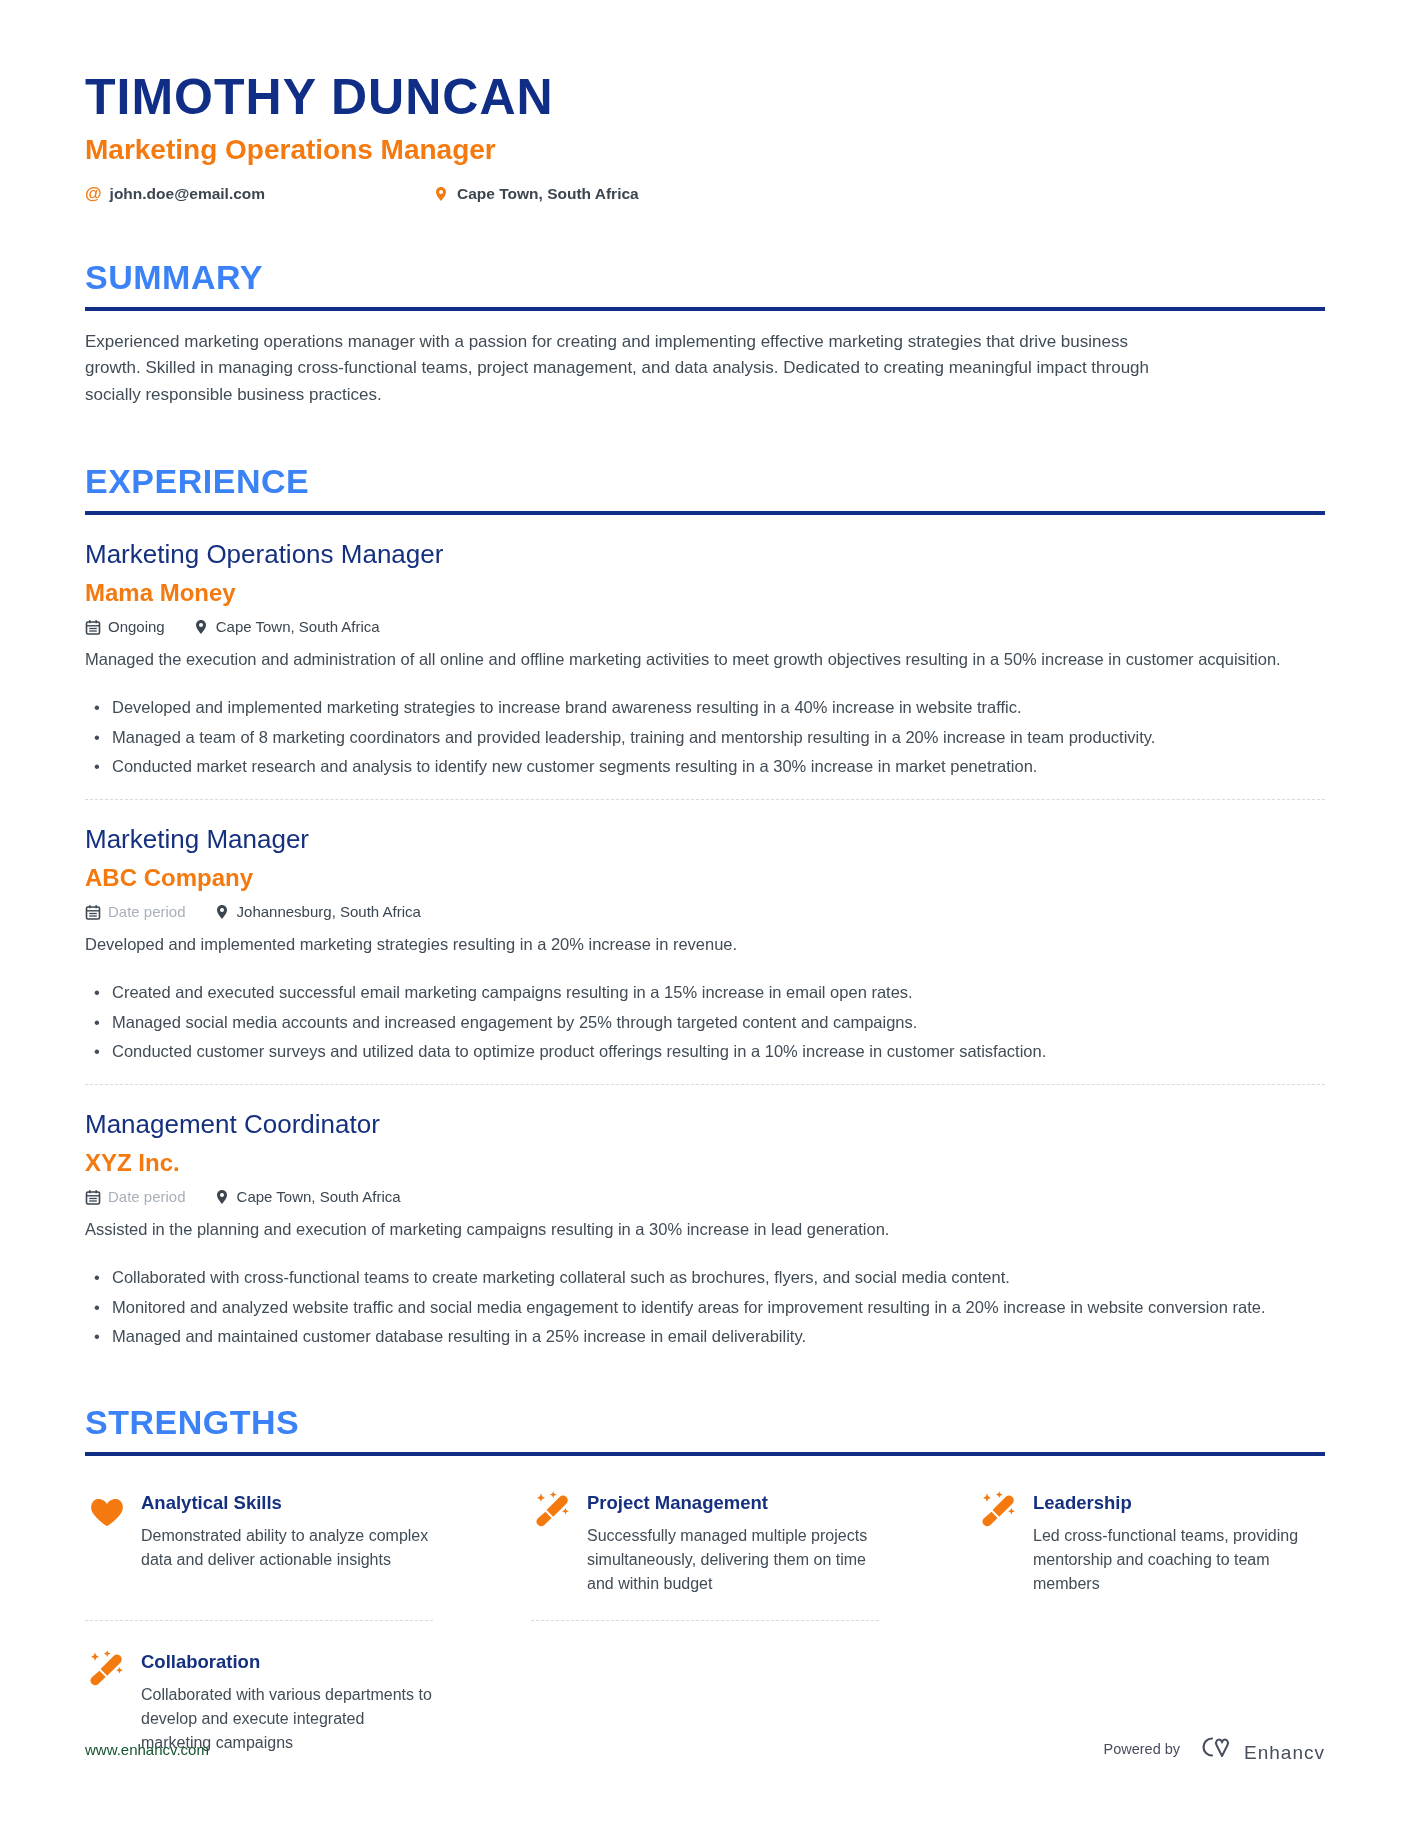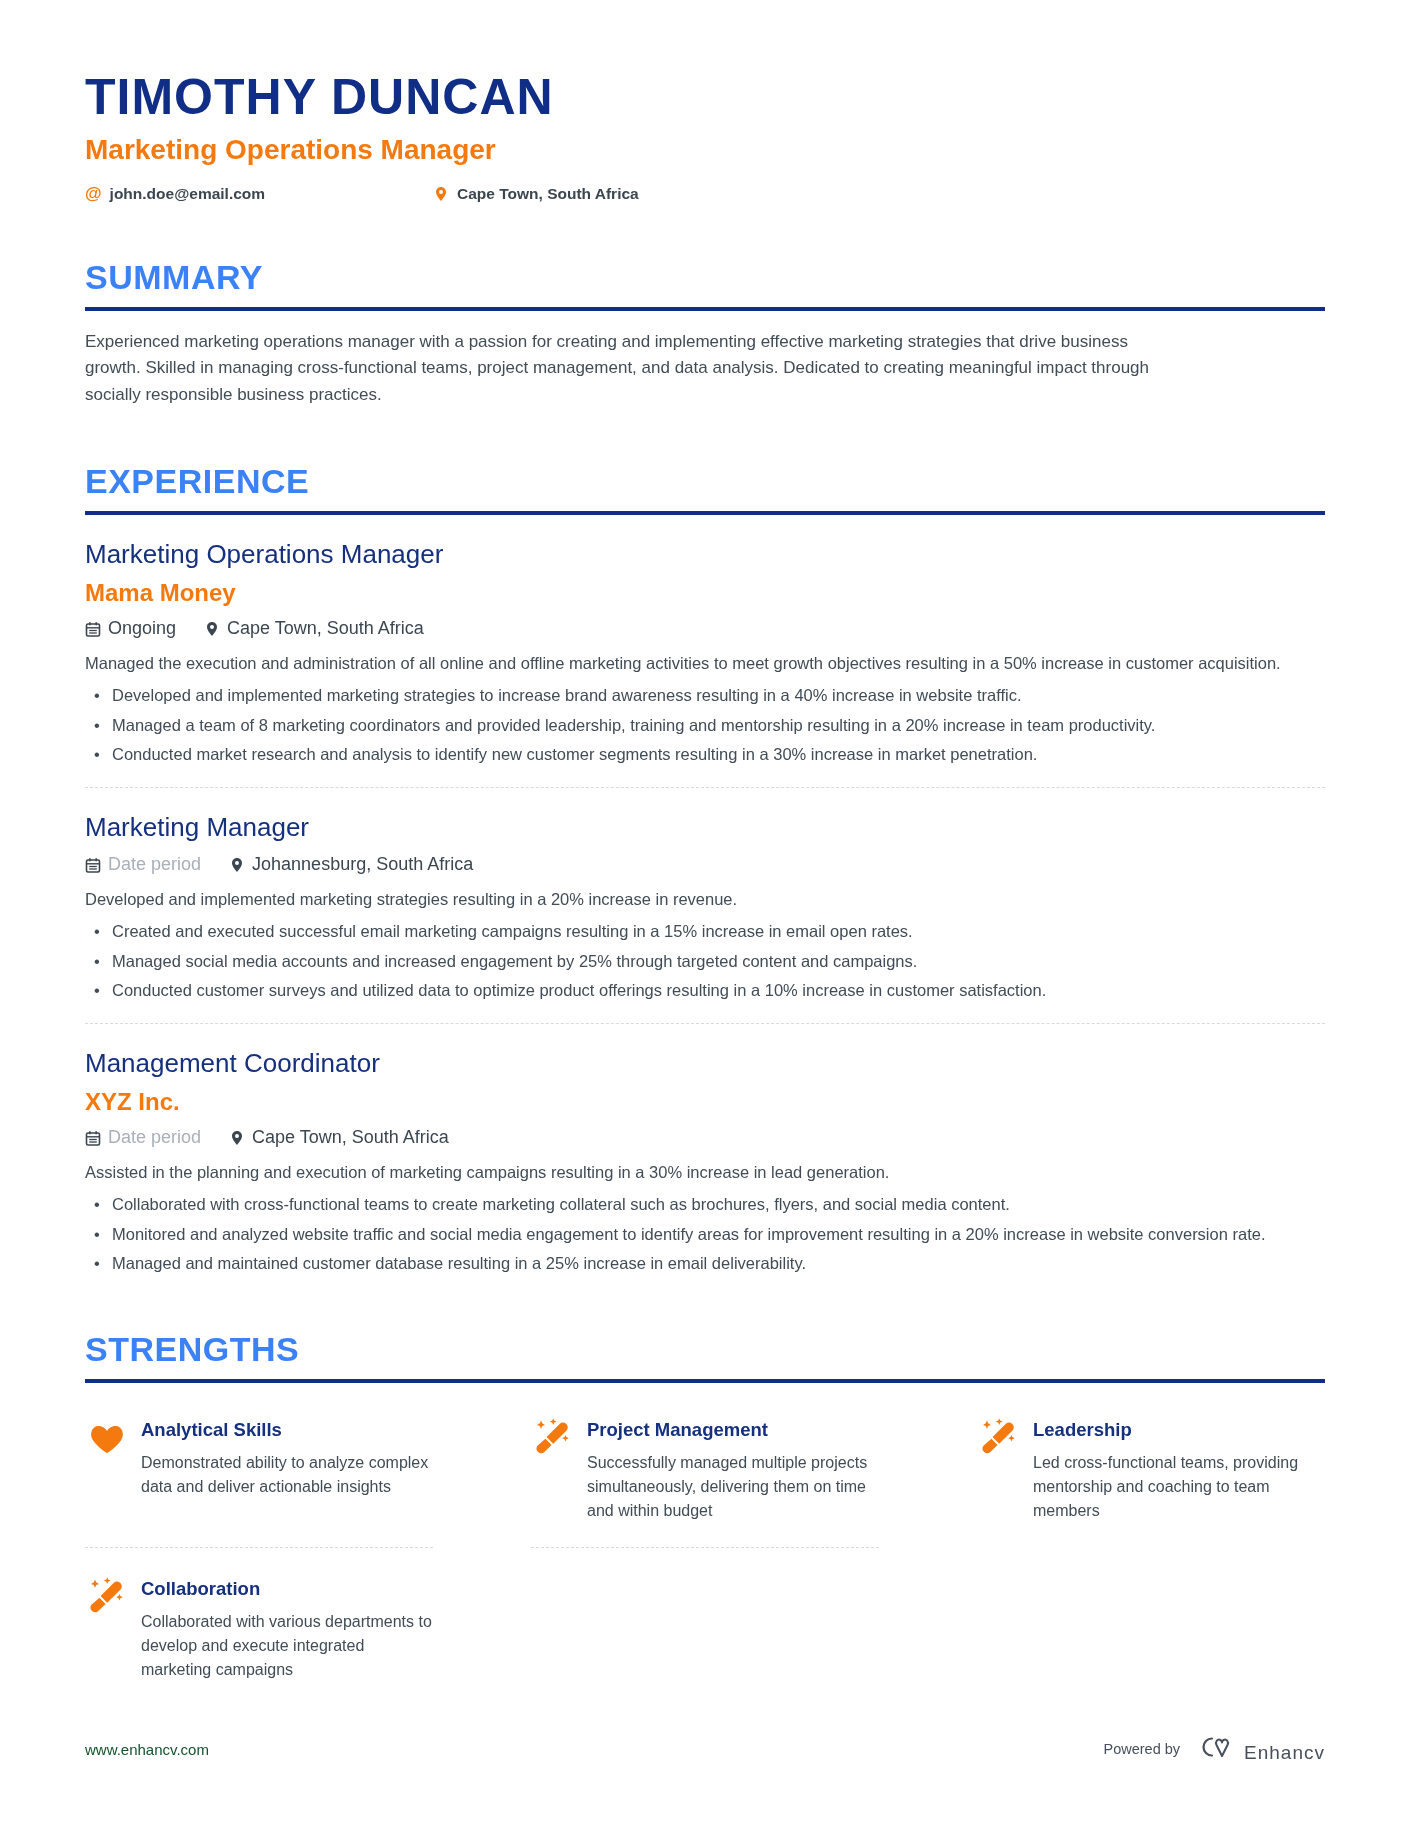--- a/index.html
+++ b/index.html
@@ -75,35 +75,35 @@
   .company {
     margin-top: 9px;
     font-size: 24px;
     font-weight: bold;
     color: #f4790e;
   }
   .meta-row {
     display: flex;
     align-items: flex-start;
     margin-top: 11px;
-    font-size: 18px;
+    font-size: 15px;
     color: #3c4650;
   }
   .meta-item { display: flex; align-items: center; margin-right: 28px; }
   .meta-item svg { margin-right: 7px; flex: 0 0 auto; }
   .meta-muted { color: #a9b0ba; }
   .job-desc {
     margin-top: 12px;
     font-size: 16.5px;
     line-height: 1.5;
     color: #414c56;
   }
   .job-bullets {
     list-style: none;
-    margin-top: 7px;
+    margin-top: 23px;
   }
   .job-bullets li {
     position: relative;
     padding-left: 27px;
     font-size: 16.5px;
     line-height: 1.5;
     margin-top: 5px;
     color: #414c56;
   }
   .job-bullets li::before {
@@ -259,20 +259,21 @@
       <ul class="job-bullets">
         <li>Developed and implemented marketing strategies to increase brand awareness resulting in a 40% increase in website traffic.</li>
         <li>Managed a team of 8 marketing coordinators and provided leadership, training and mentorship resulting in a 20% increase in team productivity.</li>
         <li>Conducted market research and analysis to identify new customer segments resulting in a 30% increase in market penetration.</li>
       </ul>
       <hr class="job-divider">
     </article>
 
     <article class="job">
       <h3 class="job-title">Marketing Manager</h3>
+      <div class="company">ABC Company</div>
       <div class="meta-row">
         <span class="meta-item meta-muted">
           <svg width="16" height="16" viewBox="0 0 16 16">
               <use href="#icon-calendar"></use>
             </svg>
           <span>Date period</span>
         </span>
         <span class="meta-item">
           <svg width="16" height="16" viewBox="0 0 16 16">
               <use href="#icon-pin-dark"></use>

